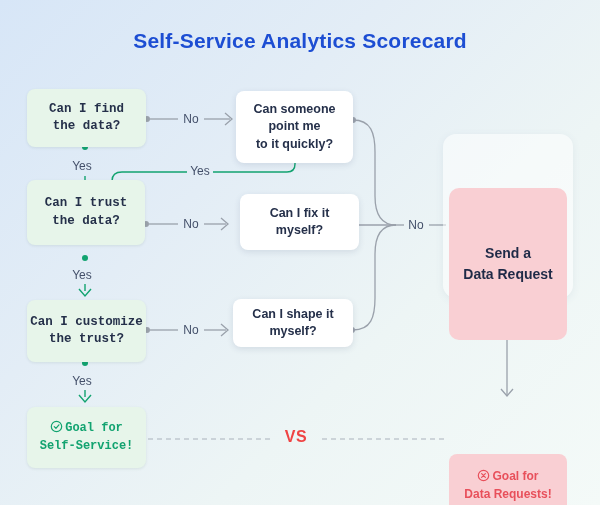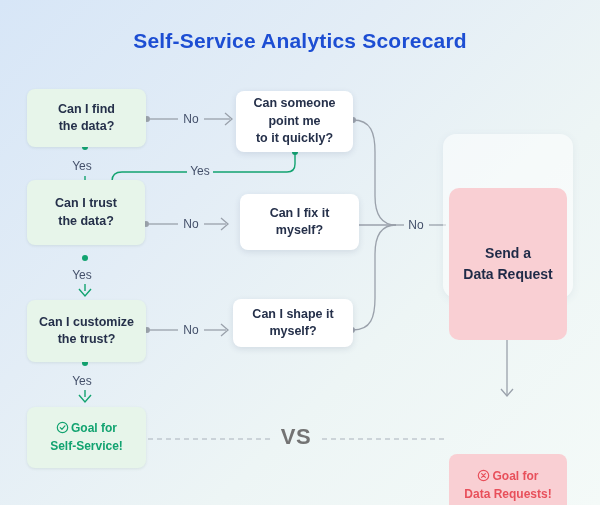--- a/index.html
+++ b/index.html
@@ -12,39 +12,39 @@
   .title{
     position:absolute;top:29px;left:0;width:600px;text-align:center;margin:0;
     font-size:21px;font-weight:700;color:#1d4ed3;letter-spacing:.2px;
   }
   svg.overlay{position:absolute;left:0;top:0;z-index:1;}
   .box{
     position:absolute;z-index:2;display:flex;align-items:center;justify-content:center;
     border-radius:8px;text-align:center;
   }
   .q-text{white-space:pre-line;font-size:12.5px;font-weight:600;color:#25304a;line-height:1.4;}
-  .box.green{background:#e7f5ea;box-shadow:0 1px 3px rgba(40,80,60,.10);}
+  .box.green{background:#e7f5ea;box-shadow:0 1px 3px rgba(40,80,60,.10);font-family:Liberation Mono, monospace;}
   .box.white{background:#ffffff;box-shadow:0 2px 6px rgba(40,60,100,.12);}
   .box.pink{background:#f9cfd3;margin-top:48px;}
   .halo{
     position:absolute;z-index:2;background:rgba(255,255,255,.52);
     border-radius:13px;box-shadow:0 2px 8px rgba(60,90,130,.08);
   }
   .send-text{white-space:pre-line;font-size:14px;font-weight:600;color:#1f2a47;line-height:1.5;}
   .goal-text{white-space:pre-line;font-size:12px;font-weight:700;line-height:1.45;}
   .goal-green-text{color:#12a370;}
   .goal-red-text{color:#e8505b;}
   .goal-icon{vertical-align:-2px;margin-right:2px;}
   .lbl{
     position:absolute;z-index:3;transform:translate(-50%,-50%);
     font-size:12px;font-weight:500;color:#44506a;white-space:nowrap;
   }
   .vs{
     position:absolute;z-index:3;transform:translate(-50%,-50%);
-    font-size:22px;font-weight:700;color:#737373;letter-spacing:.5px;
+    font-size:16px;font-weight:700;color:#ef4444;letter-spacing:.5px;
   }
 </style>
 </head>
 <body>
 
 <div class="canvas">
 
   <h1 class="title">Self-Service Analytics Scorecard</h1>
 
   <svg class="overlay" width="600" height="505" viewBox="0 0 600 505">
@@ -126,21 +126,21 @@
 the trust?</span>
   </div>
   <div class="box green" style="left:27px;top:407px;width:119px;height:61px">
     <span class="goal-text goal-green-text"><svg class="goal-icon" width="13" height="13" viewBox="0 0 14 14">
           <circle cx="7" cy="7" r="5.6" fill="none" stroke="#12a370" stroke-width="1.3"></circle>
           <path d="M4.6 7.2 L6.4 9 L9.6 5.2" fill="none" stroke="#12a370" stroke-width="1.3" stroke-linecap="round" stroke-linejoin="round"></path>
         </svg><span>Goal for
 Self-Service!</span></span>
   </div>
 
-  <div class="box white" style="left:236px;top:91px;width:117px;height:61px">
+  <div class="box white" style="left:236px;top:91px;width:117px;height:72px">
     <span class="q-text">Can someone
 point me
 to it quickly?</span>
   </div>
   <div class="box white" style="left:240px;top:194px;width:119px;height:56px">
     <span class="q-text">Can I fix it
 myself?</span>
   </div>
   <div class="box white" style="left:233px;top:299px;width:120px;height:48px">
     <span class="q-text">Can I shape it

